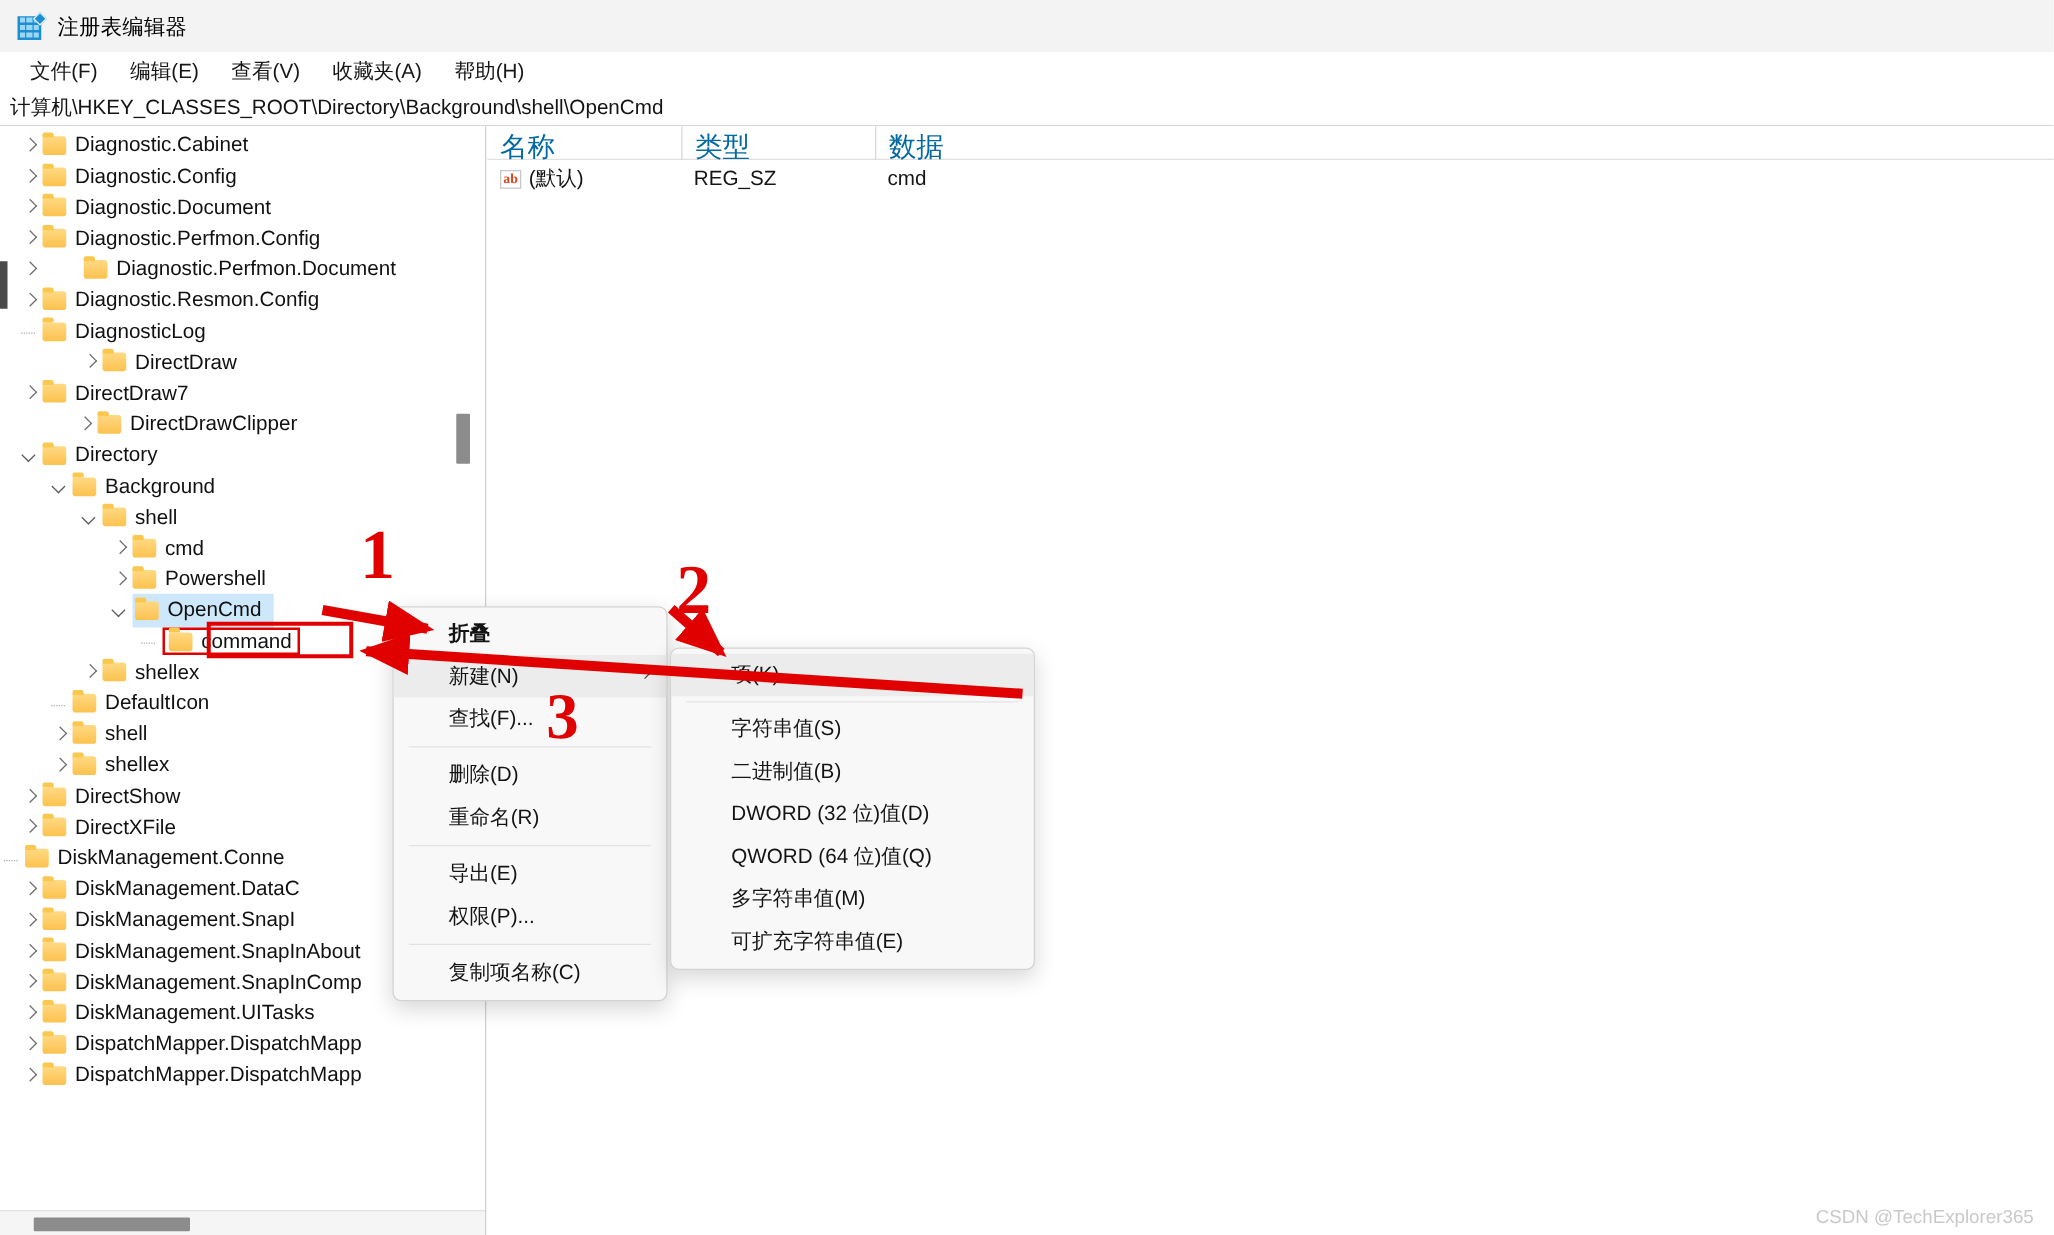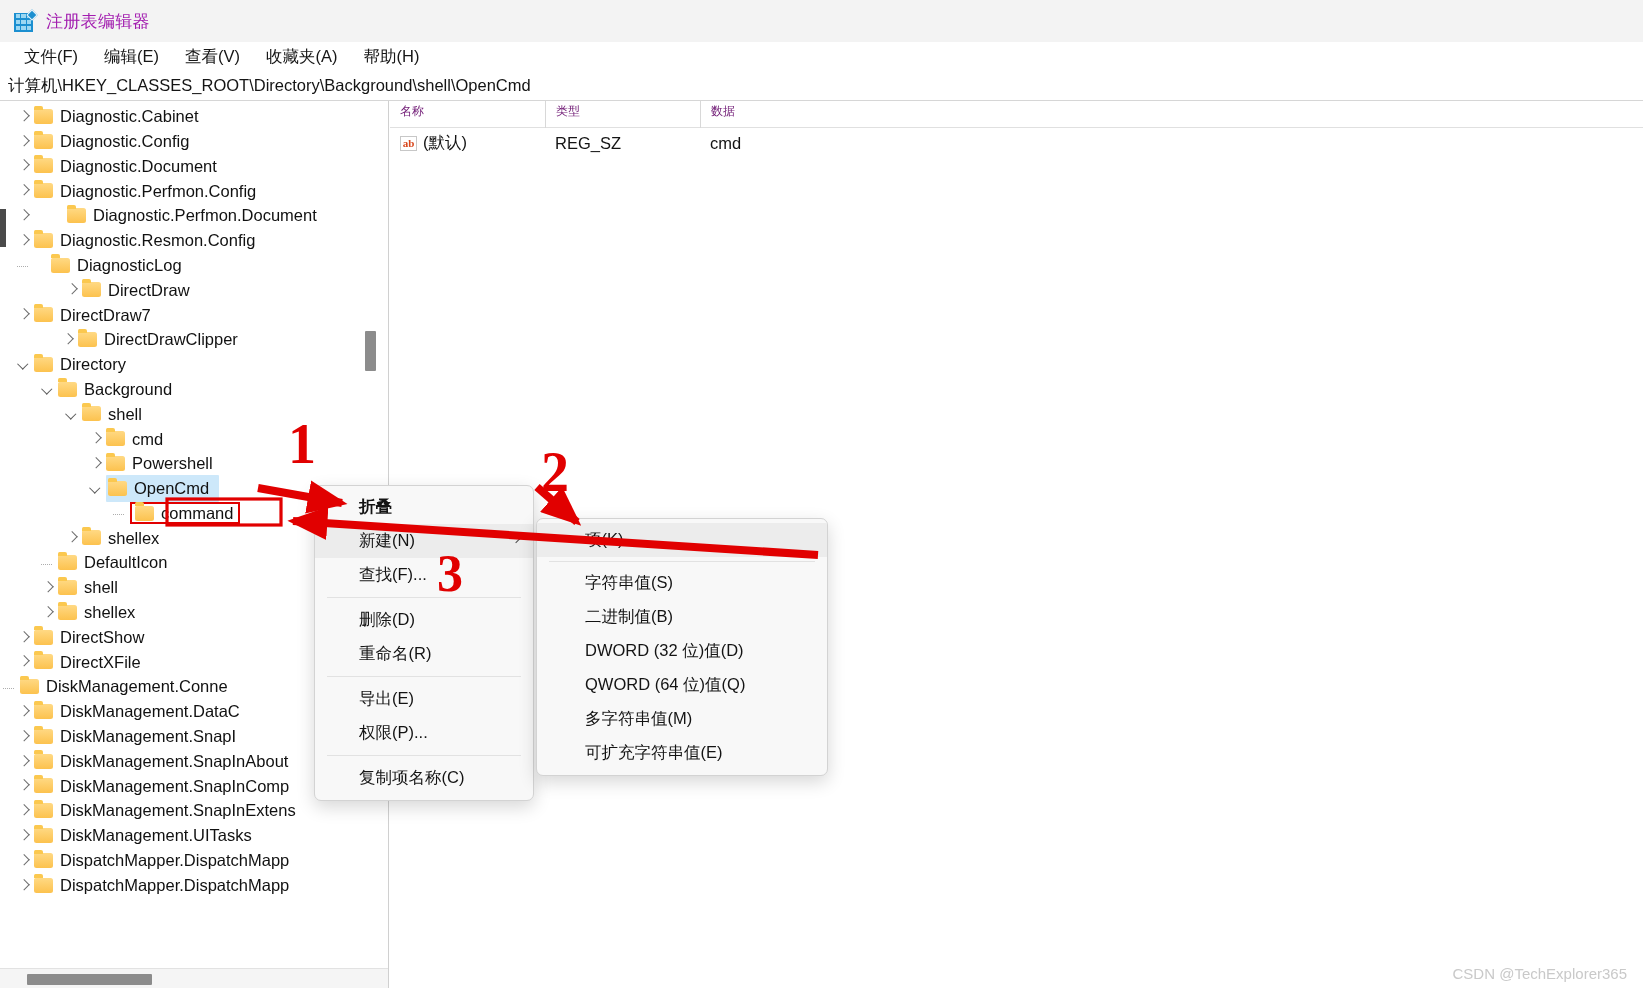--- a/index.html
+++ b/index.html
@@ -48,21 +48,21 @@
   .app-icon .dot {
     position: absolute;
     right: -1px; top: 0px;
     width: 8px; height: 8px;
     background: #1b8fd0;
     transform: rotate(45deg);
     border: 1.2px solid #e9f5fb;
   }
   .title-text {
     font-size: 17px;
-    color: #a21caf;
+    color: #000000;
     letter-spacing: 0.3px;
   }
 
   
   .menubar {
     position: absolute;
     left: 0; top: 42px;
     width: 1643px; height: 30px;
     background: #ffffff;
     display: flex;
@@ -244,22 +244,22 @@
   .list-header {
     position: absolute;
     left: 0; top: 0;
     width: 1253px; height: 27px;
     display: flex;
     align-items: flex-start;
     background: #ffffff;
     border-bottom: 1px solid #e0e0e0;
   }
   .list-header .col {
-    font-size: 12px;
-    color: #701a75;
+    font-size: 22px;
+    color: #0369a1;
     padding: 2px 0 0 10px;
     position: relative;
     height: 27px;
   }
   .list-header .col + .col { border-left: 1px solid #d8d8d8; }
   .col.c1 { width: 155px; }
   .col.c2 { width: 155px; }
   .col.c3 { width: 415px; }
   .list-row {
     position: absolute;
@@ -458,21 +458,21 @@
                 <span class="tlabel">Diagnostic.Perfmon.Document</span>
               </span>
             </div>
             <div class="trow" style="padding-left: 14px;">
               <span class="twist right"></span>
               <span class="selwrap">
                 <span class="folder"></span>
                 <span class="tlabel">Diagnostic.Resmon.Config</span>
               </span>
             </div>
-            <div class="trow" style="padding-left: 14px; gap: 17px;">
+            <div class="trow" style="padding-left: 14px;">
               <span class="twist leaf"></span>
               <span class="selwrap">
                 <span class="folder"></span>
                 <span class="tlabel">DiagnosticLog</span>
               </span>
             </div>
             <div class="trow" style="padding-left: 14px; margin-left: 48px;">
               <span class="twist right"></span>
               <span class="selwrap">
                 <span class="folder"></span>
@@ -610,27 +610,20 @@
               <span class="selwrap">
                 <span class="folder"></span>
                 <span class="tlabel">DiskManagement.SnapInAbout</span>
               </span>
             </div>
             <div class="trow" style="padding-left: 14px;">
               <span class="twist right"></span>
               <span class="selwrap">
                 <span class="folder"></span>
                 <span class="tlabel">DiskManagement.SnapInComp</span>
-              </span>
-            </div>
-            <div class="trow" style="padding-left: 14px;">
-              <span class="twist right"></span>
-              <span class="selwrap">
-                <span class="folder"></span>
-                <span class="tlabel">DiskManagement.SnapInExtens</span>
               </span>
             </div>
             <div class="trow" style="padding-left: 14px;">
               <span class="twist right"></span>
               <span class="selwrap">
                 <span class="folder"></span>
                 <span class="tlabel">DiskManagement.UITasks</span>
               </span>
             </div>
             <div class="trow" style="padding-left: 14px;">

